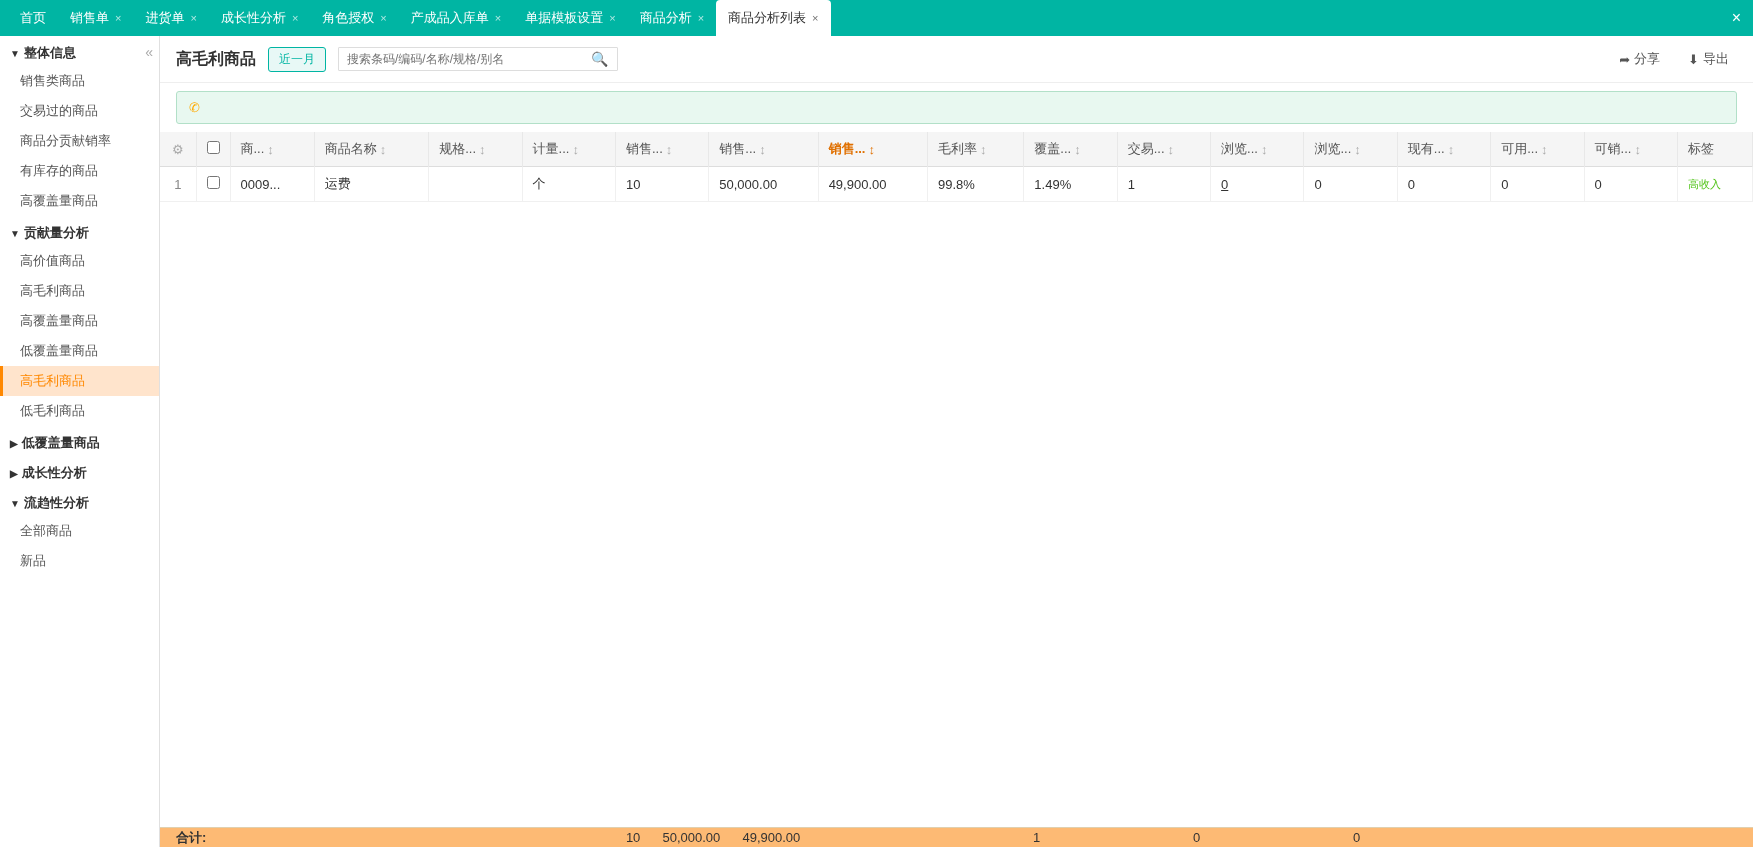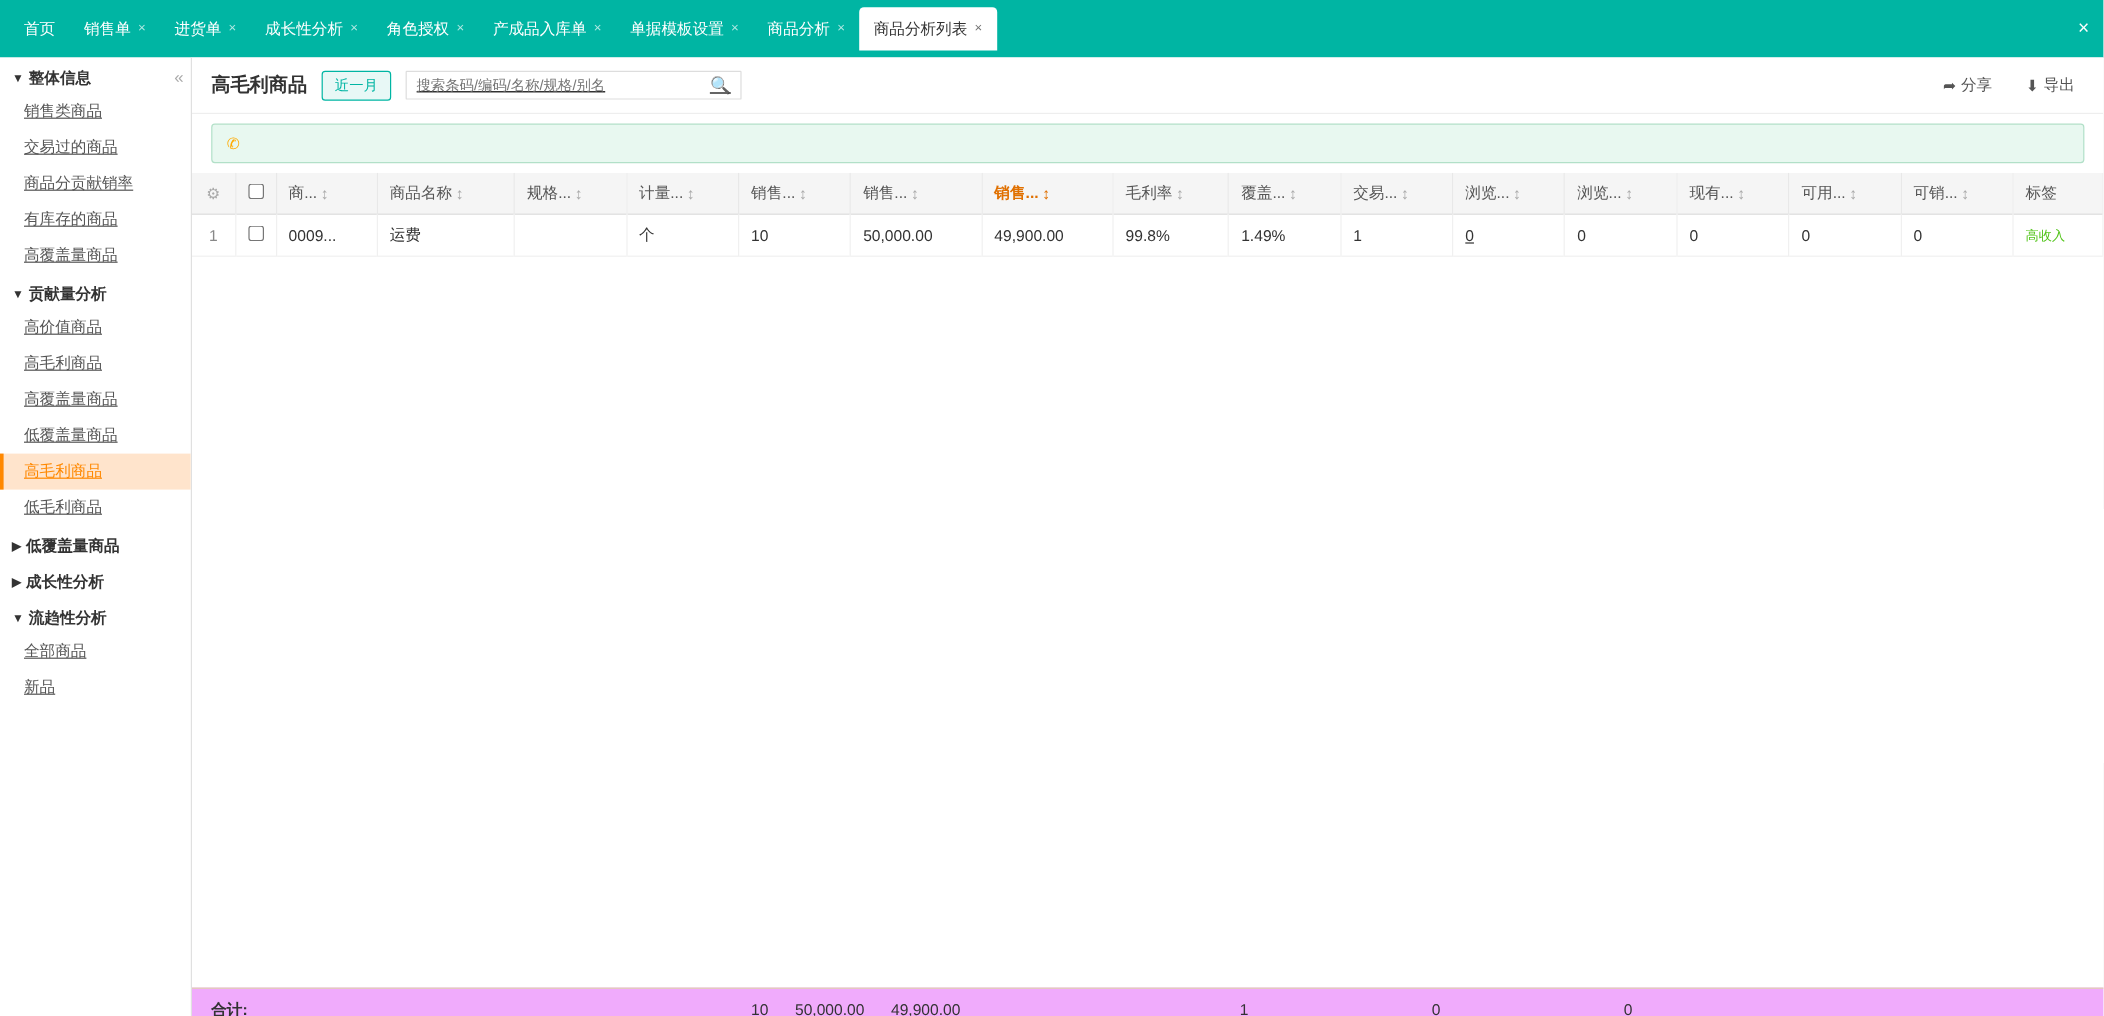--- a/index.html
+++ b/index.html
@@ -3,21 +3,21 @@
   <meta charset="utf-8">
   <style>
     * { box-sizing: border-box; margin: 0; padding: 0; font-family: 'Microsoft YaHei', Arial, sans-serif; font-size: 13px; }
     body { background: #f5f5f5; overflow: hidden; width: 1753px; height: 847px; }
 
     
     .top-nav {
       display: flex;
       align-items: center;
       background: #00b5a3;
-      height: 48px;
+      height: 36px;
       padding: 0 8px;
       color: #fff;
       gap: 0;
       position: relative;
     }
     .nav-tab {
       display: flex;
       align-items: center;
       padding: 0 12px;
       height: 36px;
@@ -81,21 +81,20 @@
     }
     .sidebar-group-title .arrow { margin-right: 4px; font-size: 10px; }
     .sidebar-item {
       padding: 6px 10px 6px 20px;
       color: #555;
       cursor: pointer;
       font-size: 12px;
       white-space: nowrap;
       overflow: hidden;
       text-overflow: ellipsis;
-      text-decoration: underline;
     }
     .sidebar-item.active {
       background: #ffe4cc;
       color: #f80;
       border-left: 3px solid #f80;
       padding-left: 17px;
     }
 
     
     .content-area {
@@ -131,21 +130,20 @@
     }
     .search-box {
       display: flex;
       align-items: center;
       border: 1px solid #ddd;
       border-radius: 1px;
       padding: 3px 8px;
       gap: 4px;
       flex: 1;
       max-width: 280px;
-      text-decoration: underline;
     }
     .search-box input {
       border: none;
       outline: none;
       font-size: 12px;
       color: #333;
       width: 100%;
       background: transparent;
     }
     .search-icon { color: #aaa; font-size: 14px; cursor: pointer; }
@@ -221,23 +219,23 @@
     }
     .tag-high { color: #52c41a; font-size: 11px; }
     .underline-link { text-decoration: underline; color: #333; cursor: pointer; }
 
     
     .table-footer {
       position: absolute;
       bottom: 0;
       left: 160px;
       right: 0;
-      background: #f0abfc;
+      background: #fdba74;
       border-top: 1px solid #e0d0b0;
-      height: 36px;
+      height: 20px;
       display: flex;
       align-items: center;
       padding: 0 16px;
       font-size: 12px;
       color: #333;
       z-index: 10;
     }
     .footer-label { font-weight: bold; margin-right: 20px; }
     .footer-cell {
       min-width: 80px;

